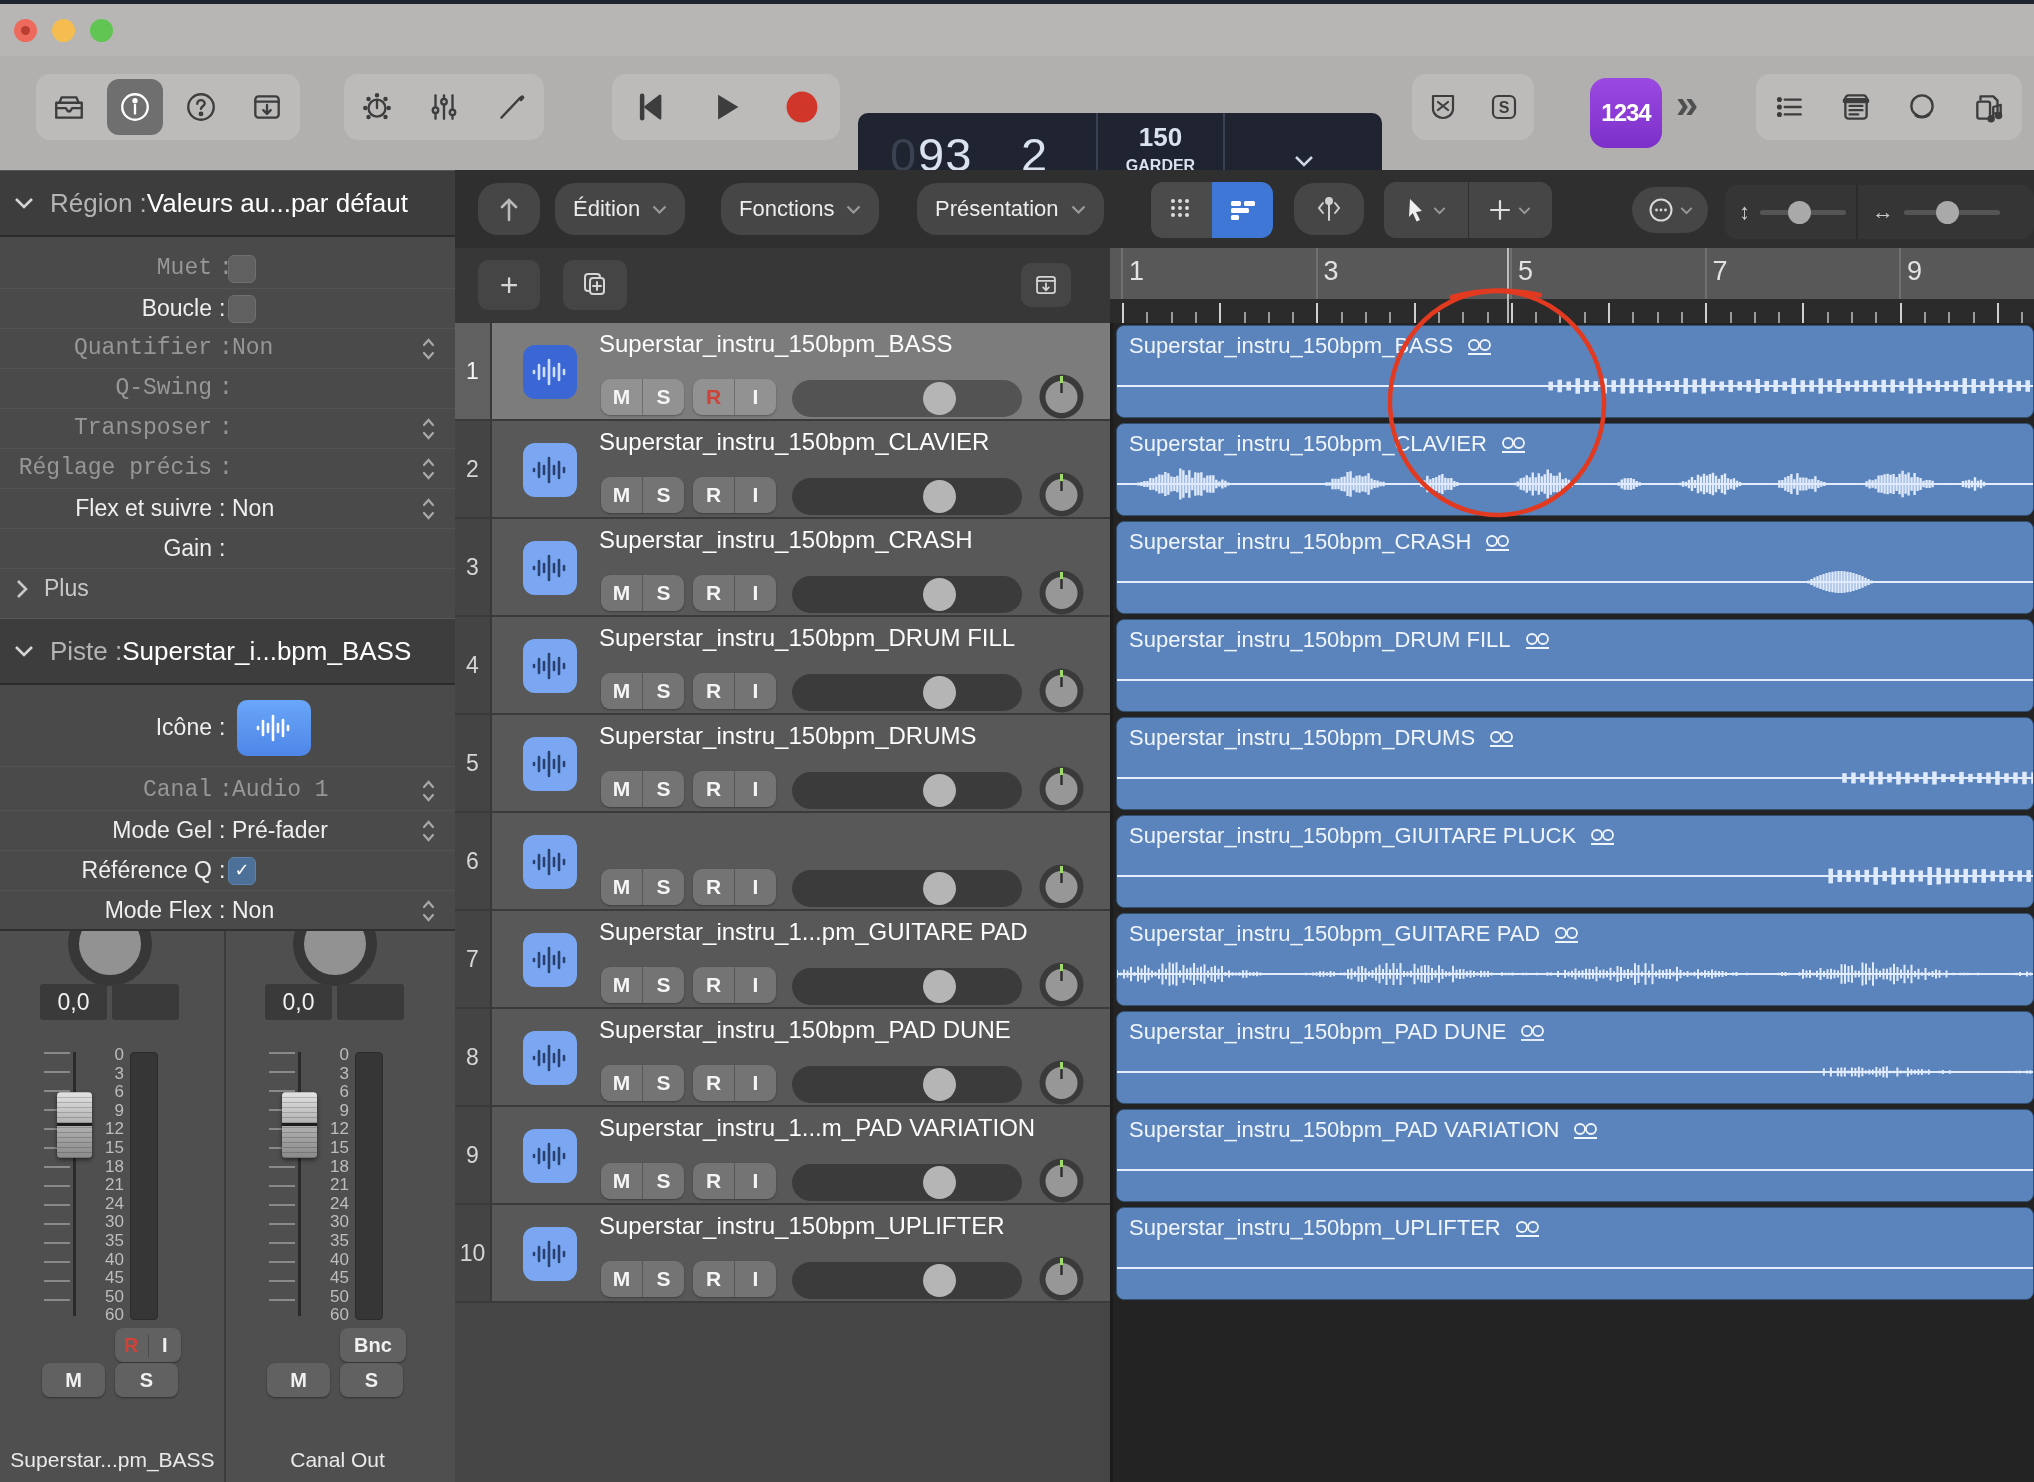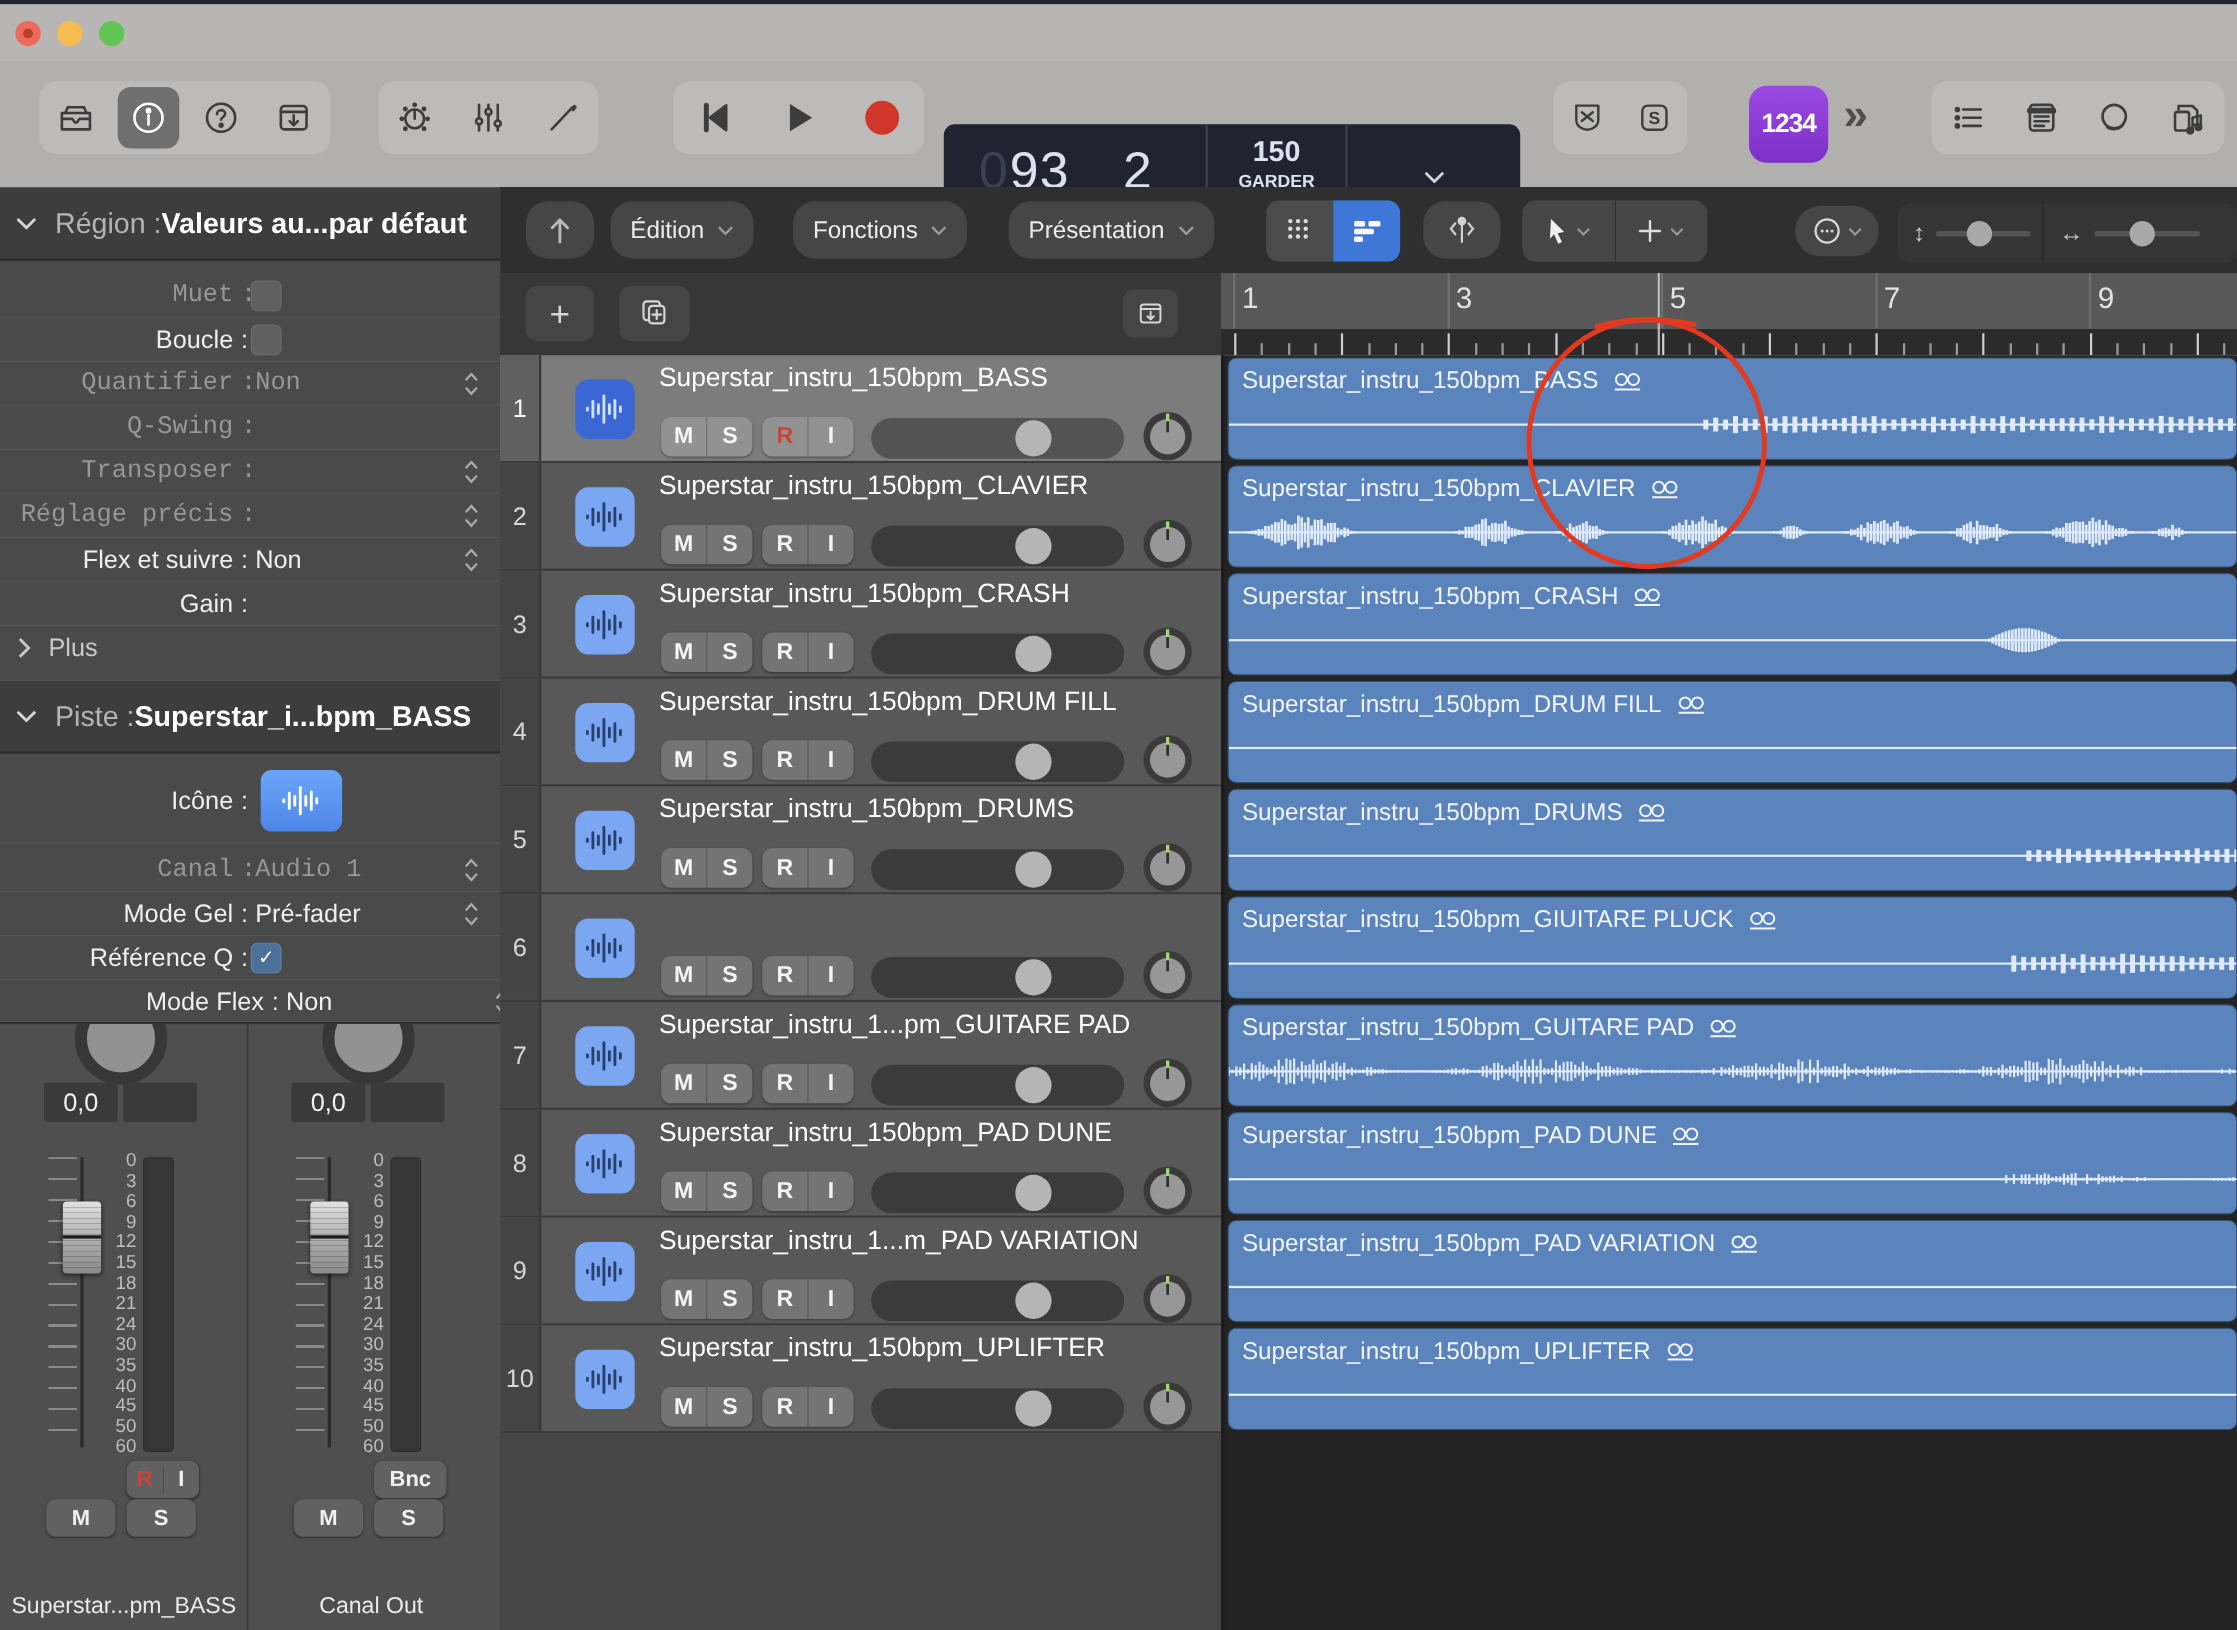--- a/index.html
+++ b/index.html
@@ -33,21 +33,21 @@
   .purple-btn{position:absolute;left:1590px;top:22px;width:72px;height:70px;border-radius:16px;
     background:linear-gradient(#9a4ae0,#7c2fc9);color:#fff;font-size:24px;font-weight:bold;
     display:flex;align-items:center;justify-content:center;letter-spacing:-1px;}
   .chev2{position:absolute;left:1676px;top:26px;font-size:40px;color:#4f4f4f;font-weight:bold;}
   
   .inspector{position:absolute;left:0;top:170px;width:455px;height:759px;background:#4a4a4a;border-right:2px solid #2f2f2f;color:#e6e6e6;}
   .sec-head{position:absolute;left:0;right:0;height:64px;background:#3d3d3d;border-bottom:2px solid #2b2b2b;border-top:1px solid #565656;
     display:flex;align-items:center;font-size:26px;}
   .sec-head .chev{margin:0 16px 0 14px;}
   .sec-lab{color:#b4b4b4;white-space:nowrap;}
-  .sec-val{color:#fff;font-weight:700;white-space:nowrap;}
+  .sec-val{color:#fff;font-weight:400;white-space:nowrap;}
   .insp-row{position:absolute;left:0;right:0;height:40px;border-bottom:1px solid rgba(255,255,255,.05);font-size:23px;}
   .i-lab{position:absolute;left:0;top:7px;width:212px;text-align:right;}
   .i-colon{position:absolute;left:219px;top:7px;}
   .i-val{position:absolute;left:232px;top:7px;}
   .dim{color:#979797;font-family:Liberation Mono, monospace;} .bright{color:#efefef;}
   .cb{position:absolute;left:228px;top:7px;width:26px;height:26px;border-radius:6px;background:#606060;border:1px solid #6f6f6f;}
   .cb.on{background:#4d7099;border-color:#5d84ae;color:#fff;font-size:18px;text-align:center;line-height:25px;}
   .stepper{position:absolute;left:420px;top:8px;}
   .plus-row{position:absolute;left:0;right:0;height:40px;font-size:23px;color:#c9c9c9;}
   .icone-btn{position:absolute;left:237px;top:10px;width:74px;height:56px;border-radius:10px;
@@ -417,21 +417,21 @@
                 <path d="M4 9l4.5-5L13 9"></path>
                 <path d="M4 17l4.5 5L13 17"></path>
               </g>
             </svg></span>
         </div>
         <div class="insp-row" style="top:680px;height:40px;">
           <span class="i-lab bright">Référence Q</span>
           <span class="i-colon bright">:</span>
           <div class="cb on">✓</div>
         </div>
-        <div class="insp-row" style="top:720px;height:40px;margin-left:28px;">
+        <div class="insp-row" style="top:720px;height:40px;">
           <span class="i-lab bright">Mode Flex</span>
           <span class="i-colon bright">:</span>
           <span class="i-val bright">Non</span>
           <span class="stepper"><svg width="17" height="26" viewBox="0 0 17 26">
               <g stroke="#a8a8a8" stroke-width="2.2" fill="none" stroke-linecap="round">
                 <path d="M4 9l4.5-5L13 9"></path>
                 <path d="M4 17l4.5 5L13 17"></path>
               </g>
             </svg></span>
         </div>

